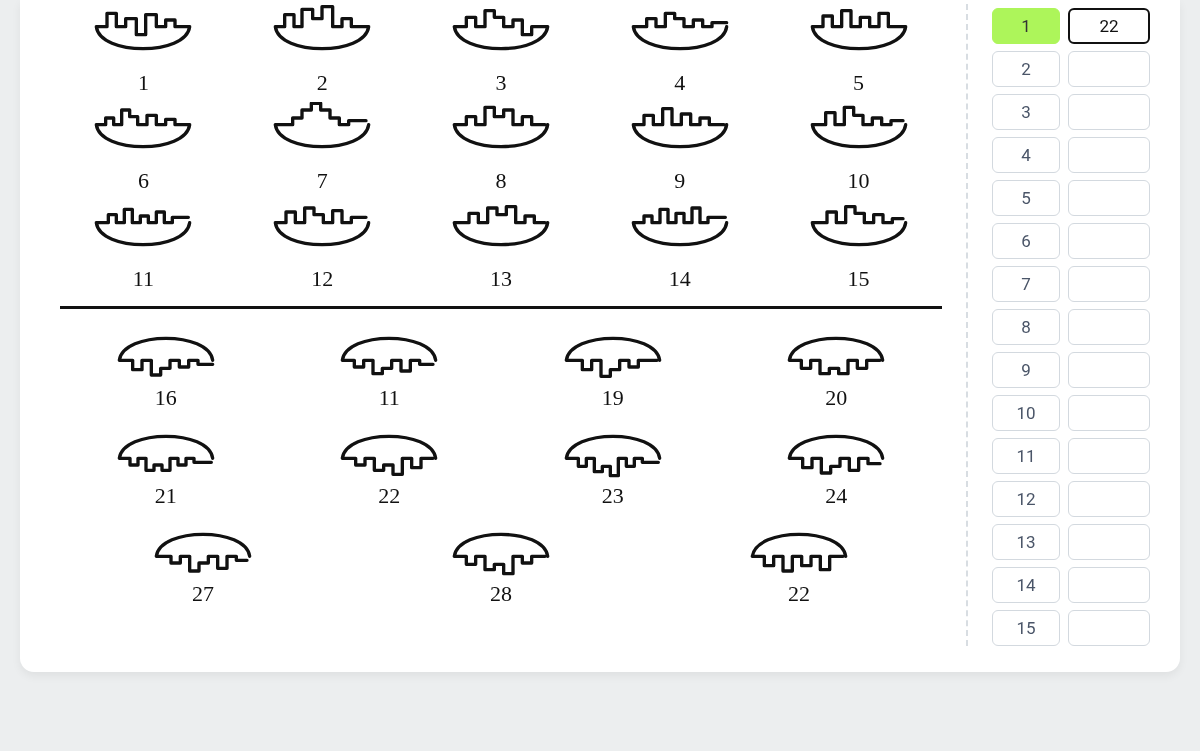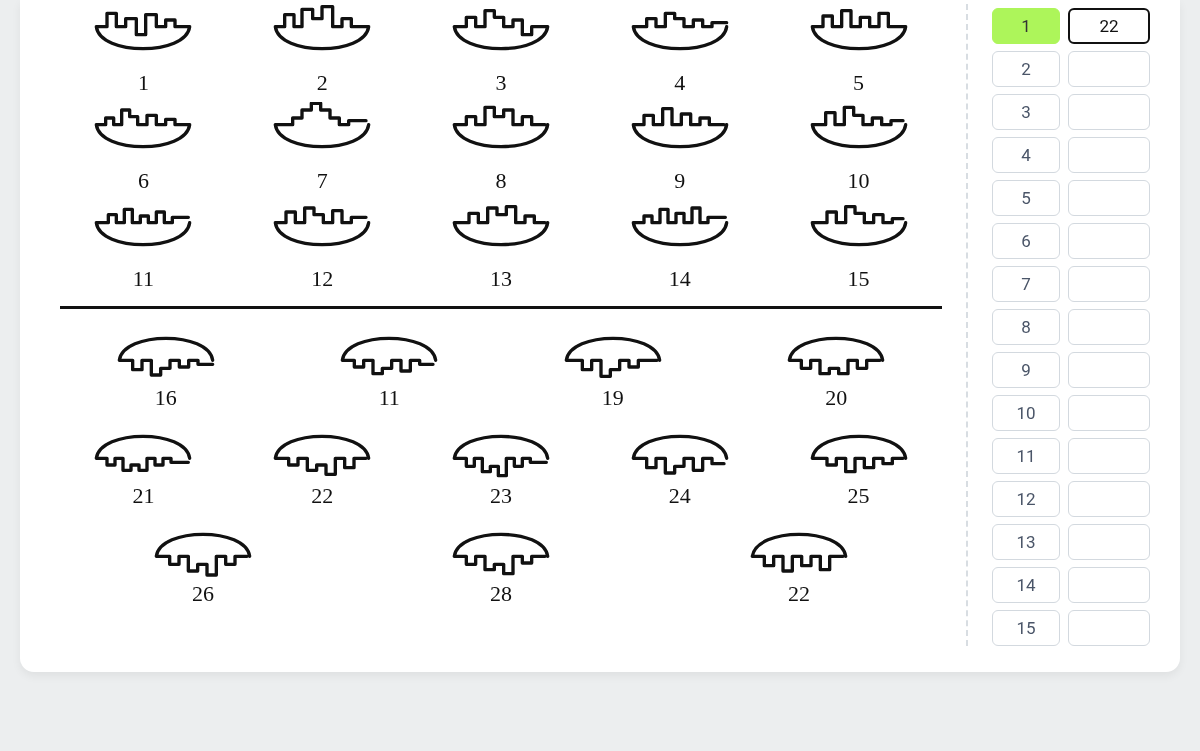--- a/index.html
+++ b/index.html
@@ -234,34 +234,28 @@
             <path d="M10 62 c6 -44 134 -44 140 0 M10 62 h18 v12 h12 v-12 h12 v20 h12 v-8 h12 v14 h12 v-26 h12 v12 h12 v-12 h12 v6 h24"></path>
           </svg>
         <span class="pnum">23</span>
       </div>
       <div class="pcell">
         <svg viewBox="0 0 160 96">
             <path d="M10 62 c6 -44 134 -44 140 0 M10 62 h20 v14 h14 v-14 h14 v22 h14 v-10 h14 v-12 h14 v18 h14 v-18 h14 v8 h18"></path>
           </svg>
         <span class="pnum">24</span>
       </div>
-      <div class="pcell">
-        <svg viewBox="0 0 160 96">
-            <path d="M10 62 c6 -44 134 -44 140 0 M10 62 h22 v10 h14 v-10 h14 v20 h14 v-20 h14 v14 h14 v-14 h14 v8 h14 v-8 h16"></path>
-          </svg>
-        <span class="pnum">25</span>
-      </div>
-    </div>
-
-    <div class="prow">
-      <div class="pcell">
-        <svg viewBox="0 0 160 96">
-            <path d="M10 62 c6 -44 134 -44 140 0 M10 62 h20 v12 h14 v-12 h14 v22 h14 v-10 h14 v16 h14 v-28 h14 v12 h14 v-12 h18"></path>
-          </svg>
-        <span class="pnum">26</span>
+    </div>
+
+    <div class="prow">
+      <div class="pcell">
+        <svg viewBox="0 0 160 96">
+            <path d="M10 62 c6 -44 134 -44 140 0 M10 62 h22 v10 h14 v-10 h14 v22 h14 v-12 h14 v-10 h14 v18 h14 v-18 h14 v6 h16"></path>
+          </svg>
+        <span class="pnum">27</span>
       </div>
       <div class="pcell">
         <svg viewBox="0 0 160 96">
             <path d="M10 62 c6 -44 134 -44 140 0 M10 62 h18 v12 h14 v-12 h14 v20 h14 v-8 h14 v14 h14 v-26 h14 v10 h14 v-10 h20"></path>
           </svg>
         <span class="pnum">28</span>
       </div>
       <div class="pcell">
         <svg viewBox="0 0 160 96">
             <path d="M10 62 c6 -44 134 -44 140 0 M10 62 h18 v14 h14 v-14 h14 v22 h14 v-22 h14 v14 h14 v-14 h14 v20 h14 v-20 h20"></path>

